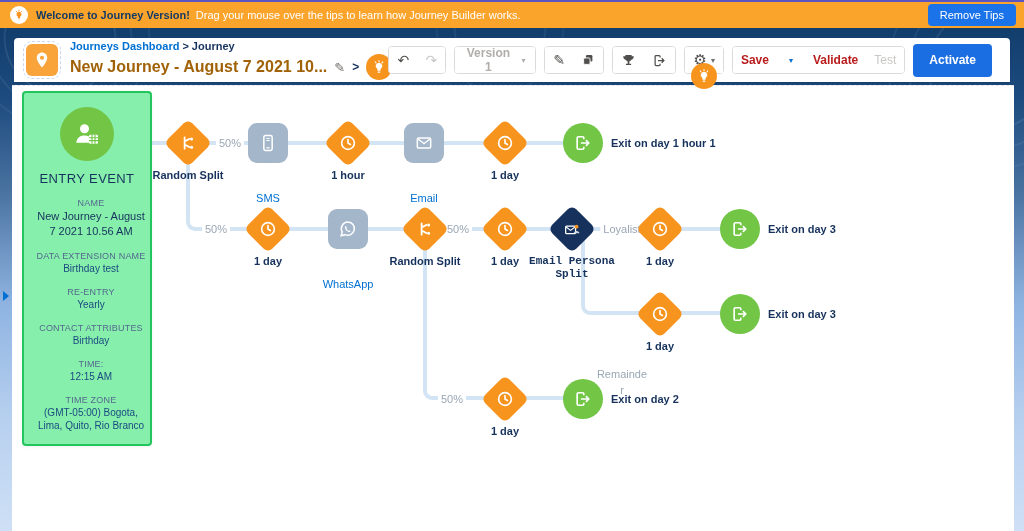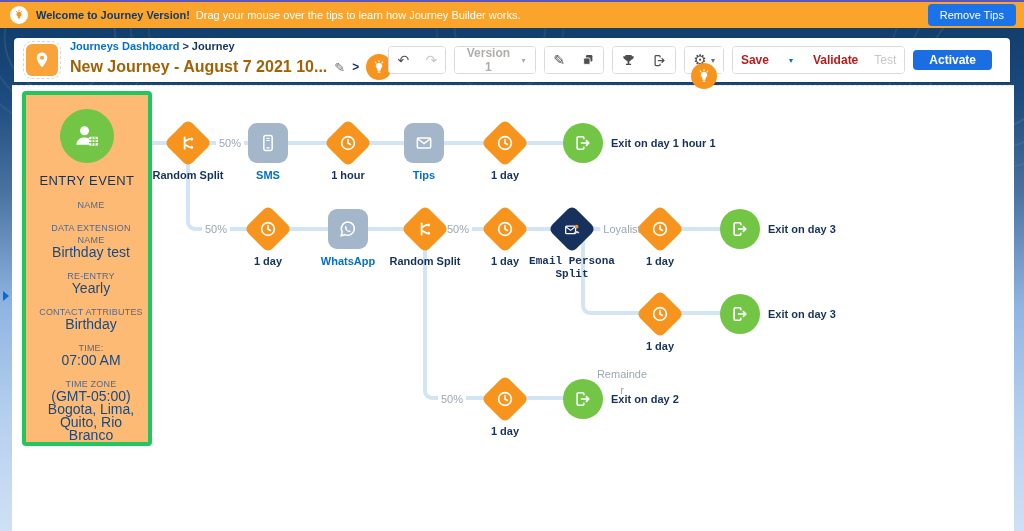--- a/index.html
+++ b/index.html
@@ -58,40 +58,40 @@
   .btn-group .tb-btn:first-child { border-radius:3px 0 0 3px; }
   .btn-group .tb-btn:last-child { border-radius:0 3px 3px 0; }
   .btn-group .tb-btn:only-child { border-radius:3px;font-weight:bold; }
   .tb-btn.disabled { color:#c9c7c5; cursor:default; }
   .tb-btn.link-blue { color:#b91c1c; font-weight:bold; }
   .glyph { font-family:"DejaVu Sans",sans-serif; font-size:14px; line-height:1; }
   .version-btn { font-size:12px; color:#b0adab; gap:10px; padding:0 10px; }
   .caret { font-family:"DejaVu Sans",sans-serif; font-size:8px; }
   .gear-wrap { position:relative; }
   .gear-bulb { position:absolute; left:6px; top:16px; z-index:30; }
-  .activate-btn { height:20px; background:#1b6ee2; color:#fff; border:none; border-radius:4px;
+  .activate-btn { height:33px; background:#1b6ee2; color:#fff; border:none; border-radius:4px;
     font-size:12px; font-weight:bold; padding:0 16px; cursor:pointer; font-family:inherit; }
 
   
   .canvas { position:absolute; left:12px; top:85px; width:1002px; height:446px;
     background:#fff; z-index:5; border-top:1px dashed #dfe6ef; }
   .collapse-handle { position:absolute; left:3px; top:291px; width:0; height:0; z-index:8;
     border-left:6px solid #0070d2; border-top:5px solid transparent; border-bottom:5px solid transparent;
     cursor:pointer; }
 
   
   .entry-panel { position:absolute; left:10px; top:5px; width:130px; height:355px;
-    background:#fdba74; border:4px solid #22c55e; border-radius:4px; z-index:6;
+    background:#86efac; border:2px solid #22c55e; border-radius:4px; z-index:6;
     box-shadow:0 1px 3px rgba(0,0,0,.06); text-align:center; padding:14px 4px 0 4px; }
   .entry-circle { width:54px; height:54px; border-radius:50%; background:#72c545;
     margin:0 auto 10px auto; display:flex; align-items:center; justify-content:center; }
   .entry-heading { font-size:13px; color:#16325c; letter-spacing:.4px; margin-bottom:2px; }
   .fgroup { margin-top:11px;margin-left:8px; }
   .flabel { font-size:9px; color:#54698d; letter-spacing:.2px; line-height:12px; }
-  .fvalue { font-size:14px; color:#1b4a80; line-height:13px; }
+  .fvalue { font-size:10px; color:#1b4a80; line-height:13px; }
   .fvalue.big { font-size:11px; color:#16325c; line-height:15px; }
 
   
   .conn { position:absolute; background:#d3e4f4; z-index:1; }
   .elbow { position:absolute; width:12px; height:12px; border-left:4px solid #d3e4f4;
     border-bottom:4px solid #d3e4f4; border-bottom-left-radius:9px; z-index:1; }
   .edge-label { position:absolute; z-index:2; font-size:11px; color:#9aa7b5;
     background:#fff; padding:0 3px; transform:translate(-50%,-50%); white-space:nowrap; }
   .edge-label.wrap { transform:none; white-space:normal; width:52px; word-break:break-all;
     text-align:center; line-height:16px; padding:0; background:transparent; }
@@ -99,21 +99,21 @@
   
   .node { position:absolute; width:40px; height:40px; z-index:3; cursor:pointer; }
   .shape { position:absolute; display:flex; align-items:center; justify-content:center; }
   .diamond { inset:3px; transform:rotate(45deg); border-radius:6px; background:#f7941e; }
   .diamond.navy { background:#16325c; }
   .diamond > svg { transform:rotate(-45deg); }
   .squircle { inset:0; border-radius:9px; background:#a4b6ca; }
   .exit-circle { inset:0; border-radius:50%; background:#72c545; }
   .nlabel { position:absolute; top:46px; left:50%; transform:translateX(-50%);
     width:110px; text-align:center; font-size:11px; font-weight:bold; color:#16325c; line-height:13px; }
-  .nlabel.chan { color:#0070d2; font-weight:bold; }
+  .nlabel.chan { color:#0070d2; font-weight:normal;margin-top:23px; }
   .nlabel.two { width:90px; }
   .exit-text { position:absolute; left:48px; top:50%; transform:translateY(-50%);
     font-size:11px; font-weight:bold; color:#16325c; white-space:nowrap; }
 </style>
 </head>
 <body>
 
 <div class="top-strip"></div>
 
 <div class="tip-banner">
@@ -253,36 +253,37 @@
       <svg width="30" height="30" viewBox="0 0 24 24">
         <circle cx="10" cy="7.8" r="3.6" fill="#fff"></circle>
         <path d="M3.5 19c0-3.8 2.9-5.9 6.5-5.9 1.4 0 2.7.3 3.7.9V19z" fill="#fff"></path>
         <rect x="13.6" y="12.6" width="7.2" height="7.2" rx="1" fill="#fff"></rect>
         <path d="M13.6 15h7.2M16 12.6v7.2M18.4 12.6v7.2M13.6 17.3h7.2" stroke="#72c545" stroke-width=".9"></path>
       </svg>
     </div>
     <div class="entry-heading">ENTRY EVENT</div>
     <div class="fgroup">
       <div class="flabel">NAME</div>
+      <div class="fvalue big">New Journey - August 7 2021 10.56 AM</div>
     </div>
     <div class="fgroup">
       <div class="flabel">DATA EXTENSION NAME</div>
       <div class="fvalue">Birthday test</div>
     </div>
     <div class="fgroup">
       <div class="flabel">RE-ENTRY</div>
       <div class="fvalue">Yearly</div>
     </div>
     <div class="fgroup">
       <div class="flabel">CONTACT ATTRIBUTES</div>
       <div class="fvalue">Birthday</div>
     </div>
     <div class="fgroup">
       <div class="flabel">TIME:</div>
-      <div class="fvalue">07:00 AM</div>
+      <div class="fvalue">12:15 AM</div>
     </div>
     <div class="fgroup">
       <div class="flabel">TIME ZONE</div>
       <div class="fvalue">(GMT-05:00) Bogota, Lima, Quito, Rio Branco</div>
     </div>
   </div>
 
   <div class="node" style="left:156px;top:37px;">
     <div class="shape diamond">
       <svg width="18" height="18" viewBox="0 0 24 24">
@@ -316,21 +317,21 @@
     <div class="nlabel">1 hour</div>
   </div>
 
   <div class="node" style="left:392px;top:37px;">
     <div class="shape squircle">
       <svg width="20" height="20" viewBox="0 0 24 24">
         <rect x="4" y="6" width="16" height="12" rx="1.5" fill="none" stroke="#fff" stroke-width="1.8"></rect>
         <path d="M4.8 7.2l7.2 5.6 7.2-5.6" fill="none" stroke="#fff" stroke-width="1.8"></path>
       </svg>
     </div>
-    <div class="nlabel chan">Tips</div>
+    <div class="nlabel chan">Email</div>
   </div>
 
   <div class="node" style="left:473px;top:37px;">
     <div class="shape diamond">
       <svg width="18" height="18" viewBox="0 0 24 24">
         <circle cx="12" cy="12" r="8.5" fill="none" stroke="#fff" stroke-width="2.2"></circle>
         <path d="M12 7.5V12l3.2 2" fill="none" stroke="#fff" stroke-width="2.2" stroke-linecap="round"></path>
       </svg>
     </div>
     <div class="nlabel">1 day</div>

